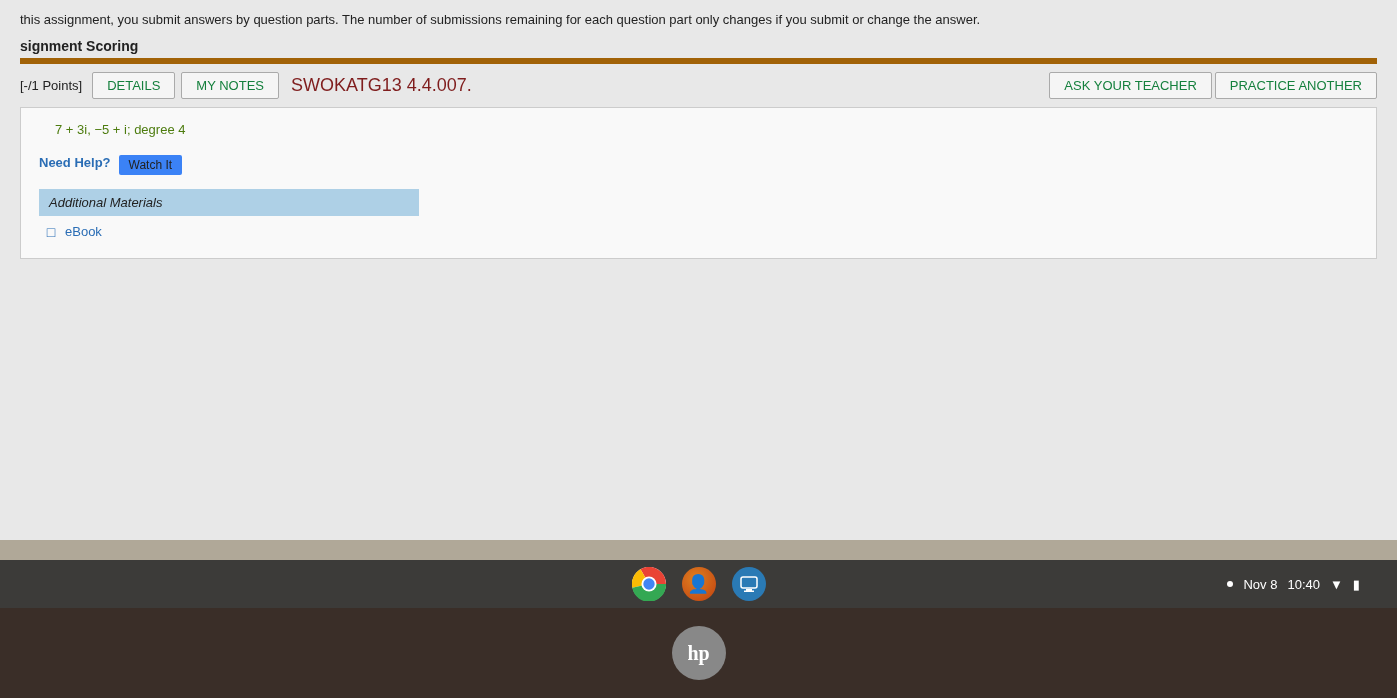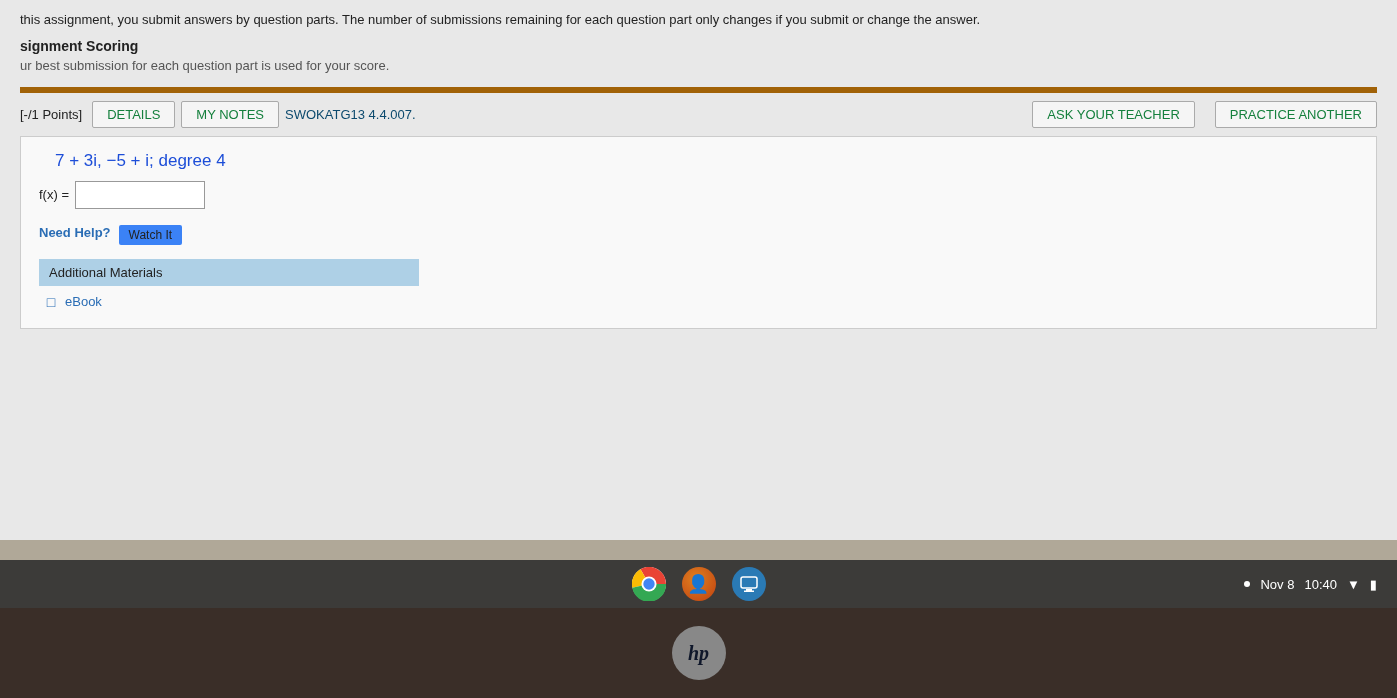--- a/index.html
+++ b/index.html
@@ -60,51 +60,51 @@
       border: 1px solid #aaa;
       background: #f5f5f5;
       padding: 5px 14px;
       font-size: 13px;
       cursor: pointer;
       color: #15803d;
       border-radius: 2px;
     }
 
     .question-code {
-      font-size: 13px;
-      color: #0c4a6e;
-      margin-left: 0;
+      font-size: 18px;
+      color: #7f1d1d;
+      margin-left: 6px;
       flex: 1;
     }
 
     .right-btns {
       display: flex;
-      gap: 20px;
+      gap: 3px;
       margin-left: auto;
     }
 
     .question-body {
       border: 1px solid #ccc;
       border-top: none;
       background: #f9f9f9;
       padding: 14px 18px 18px 18px;
       margin-bottom: 10px;
     }
 
     .question-description {
       font-size: 13px;
       color: #222;
       line-height: 1.6;
       margin-bottom: 10px;
     }
 
     .zeros-line {
-      font-size: 17px;
-      color: #1d4ed8;
-      margin-bottom: 10px;
+      font-size: 13px;
+      color: #4d7c0f;
+      margin-bottom: 18px;
       margin-left: 16px;
     }
 
     .answer-row {
       display: flex;
       align-items: center;
       margin-bottom: 16px;
     }
 
     .answer-label {
@@ -144,20 +144,21 @@
       border-radius: 2px;
     }
 
     .additional-materials-bar {
       background: #aed0e6;
       padding: 6px 10px;
       font-size: 13px;
       color: #222;
       margin-bottom: 8px;
       width: 380px;
+      font-style: italic;
     }
 
     .ebook-row {
       display: flex;
       align-items: center;
       gap: 6px;
       font-size: 13px;
       color: #2a6db5;
       cursor: pointer;
       margin-left: 4px;
@@ -182,21 +183,21 @@
       height: 48px;
       background: rgba(40, 40, 40, 0.85);
       display: flex;
       align-items: center;
       justify-content: center;
       gap: 20px;
     }
 
     .taskbar-right {
       position: absolute;
-      right: 20px;
+      right: 37px;
       display: flex;
       align-items: center;
       gap: 10px;
       color: #fff;
       font-size: 13px;
     }
 
     .taskbar-dot {
       width: 6px;
       height: 6px;
@@ -218,24 +219,23 @@
     }
 
     .hp-circle {
       width: 54px;
       height: 54px;
       border-radius: 50%;
       background: #888;
       display: flex;
       align-items: center;
       justify-content: center;
-      font-style: italic;
       font-weight: bold;
       font-size: 20px;
-      color: #0f172a;
+      color: #ffffff;
       font-family: serif;
     }
 
     .taskbar-icons-center {
       display: flex;
       align-items: center;
       gap: 16px;
     }
 
     .tb-icon-chrome {
@@ -295,41 +295,36 @@
     }
   </style>
 </head>
 <body>
 
 <div class="main-content">
 
   <p class="top-text">this assignment, you submit answers by question parts. The number of submissions remaining for each question part only changes if you submit or change the answer.</p>
 
   <p class="section-title">signment Scoring</p>
-  <p class="scoring-text">ur best submission for each question part is used for your score.</p>
 
   <div class="question-bar">
     <span class="points-label">[-/1 Points]</span>
     <button class="btn-outline">DETAILS</button>
     <button class="btn-outline">MY NOTES</button>
     <span class="question-code">SWOKATG13 4.4.007.</span>
     <div class="right-btns">
       <button class="btn-outline">ASK YOUR TEACHER</button>
       <button class="btn-outline">PRACTICE ANOTHER</button>
     </div>
   </div>
 
   <div class="question-body">
 
     <p class="zeros-line">7 + 3i, −5 + i;    degree 4</p>
 
-    <div class="answer-row">
-      <span class="answer-label">f(x) =</span>
-      <input class="answer-input" type="text" value="" style="">
-    </div>
 
     <div class="need-help-row">
       <span class="need-help-text">Need Help?</span>
       <button class="watch-it-btn">Watch It</button>
     </div>
 
     <div class="additional-materials-bar">
       <span>Additional Materials</span>
     </div>
 

